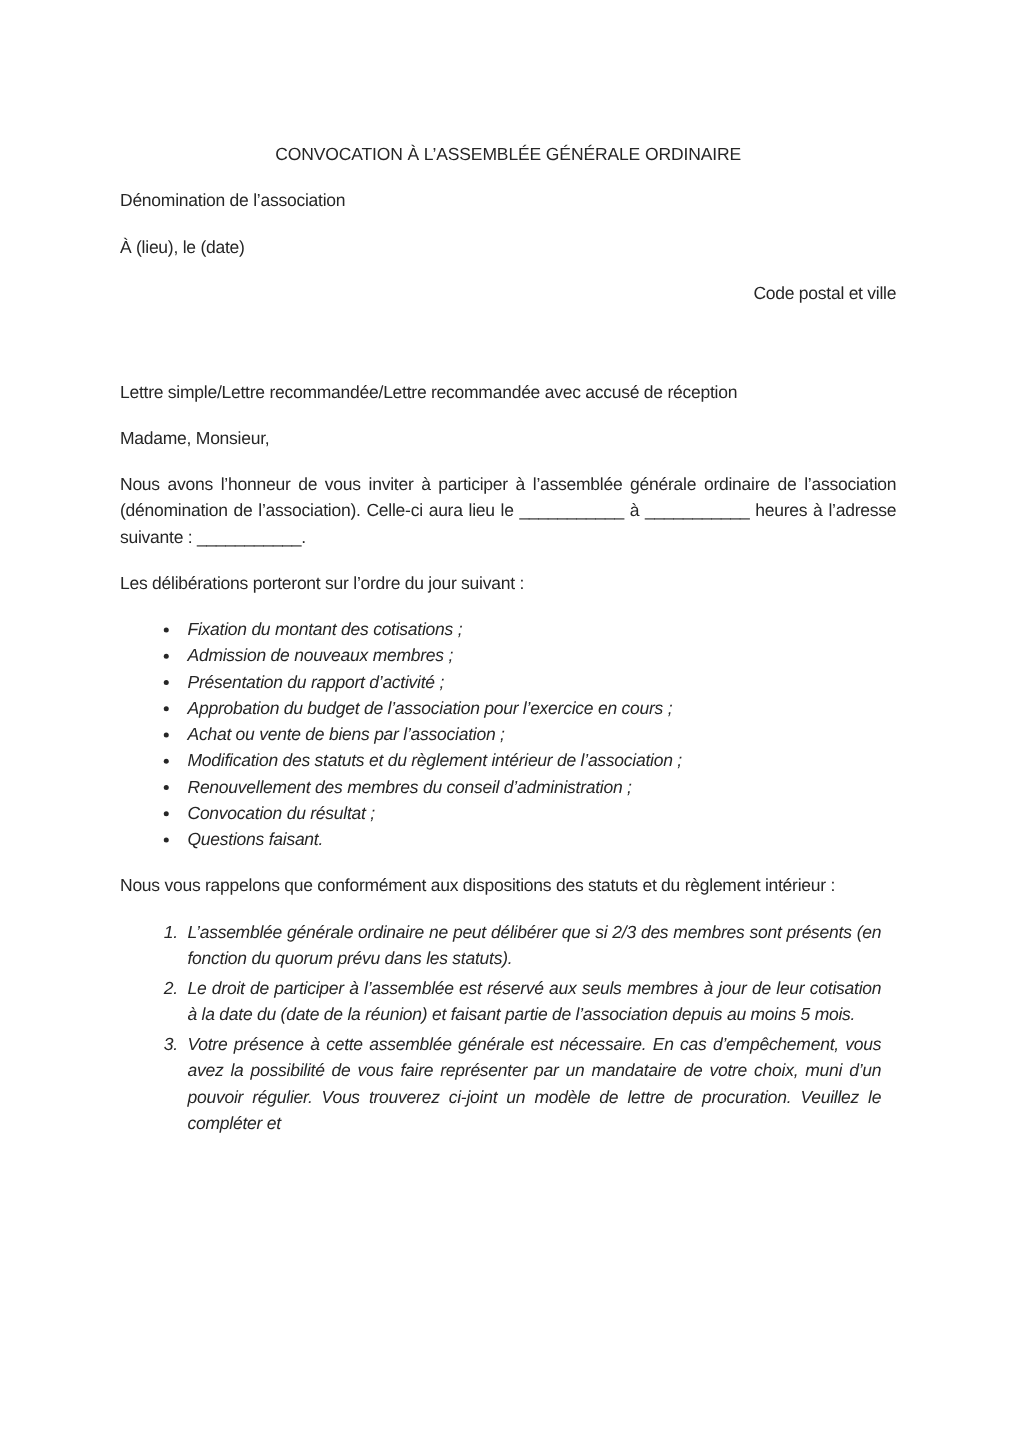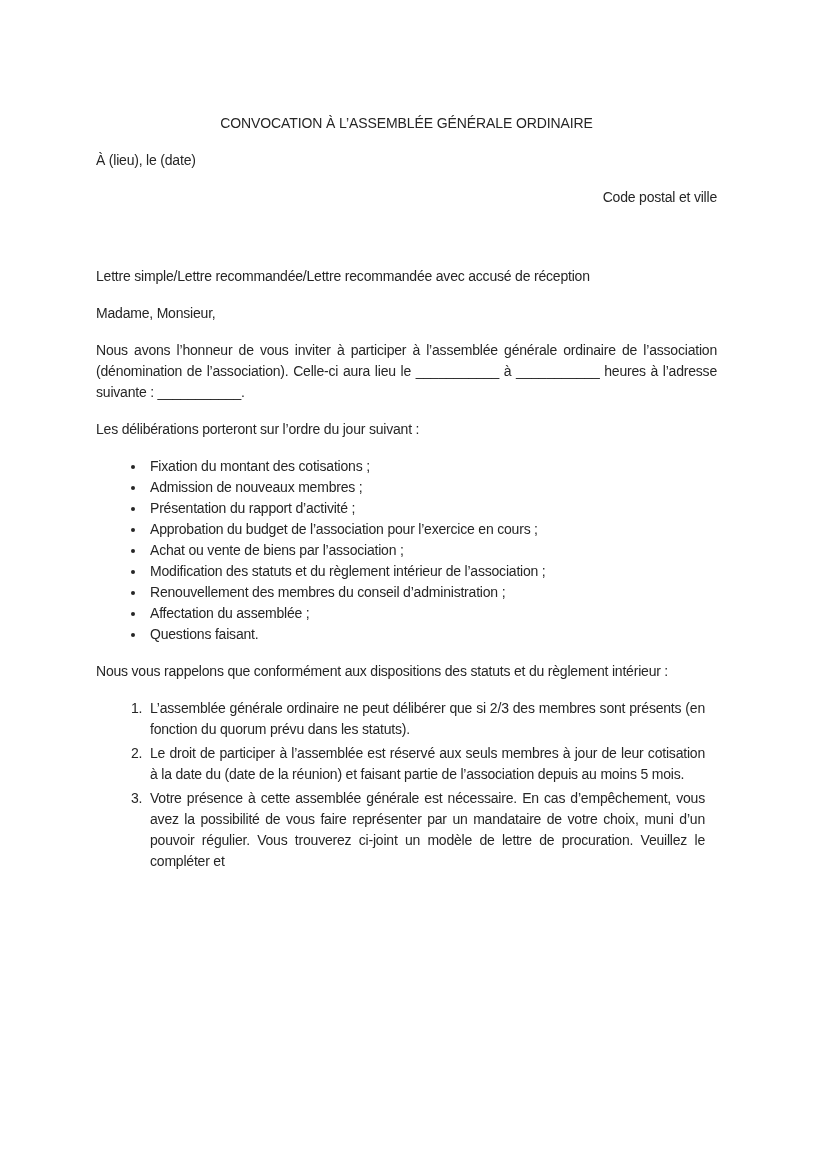--- a/index.html
+++ b/index.html
@@ -24,33 +24,35 @@
     font-weight: 400;
     text-align: center;
     letter-spacing: -0.1px;
   }
   .right { text-align: right; }
   .justify { text-align: justify; }
   .spacer-lg { height: 42px; }
   ul.agenda, ol.rules {
     margin: 0 12px 16px 0;
     padding: 0 0 0 50px;
+    font-style: italic;
   }
   ul.agenda li { margin: 0; padding-left: 4px; }
   ol.rules li { margin: 0 0 3px 0; padding-left: 4px; text-align: justify; }
 </style>
 </head>
 <body>
 
 <div class="page">
 
   <p class="title">CONVOCATION À L’ASSEMBLÉE GÉNÉRALE ORDINAIRE</p>
 
   <div>
 
+      <p>Dénomination de l’association</p>
 
 
       <p>À (lieu), le (date)</p>
     </div>
 
   <div>
 
 
 
       <p class="right">Code postal et ville</p>
@@ -76,21 +78,21 @@
       <li>Présentation du rapport d’activité ;</li>
 
       <li>Approbation du budget de l’association pour l’exercice en cours ;</li>
 
       <li>Achat ou vente de biens par l’association ;</li>
 
       <li>Modification des statuts et du règlement intérieur de l’association ;</li>
 
       <li>Renouvellement des membres du conseil d’administration ;</li>
 
-      <li>Affectation du assemblée ;</li>
+      <li>Convocation du résultat ;</li>
 
       <li>Questions faisant.</li>
     </ul>
 
   <p>Nous vous rappelons que conformément aux dispositions des statuts et du règlement intérieur :</p>
 
   <ol class="rules">
 
       <li>L’assemblée générale ordinaire ne peut délibérer que si 2/3 des membres sont présents (en fonction du quorum prévu dans les statuts).</li>
 

